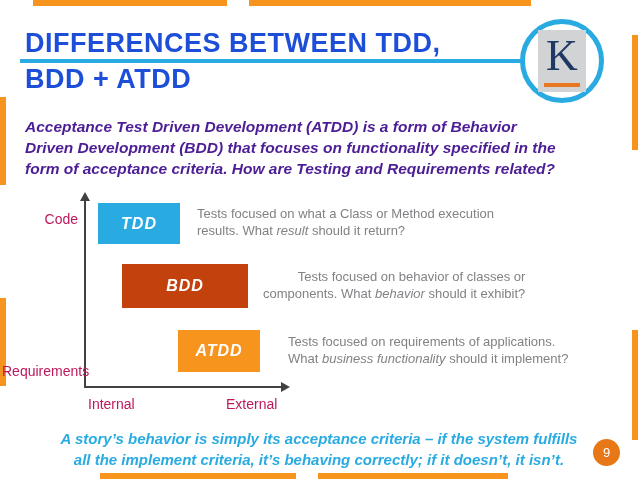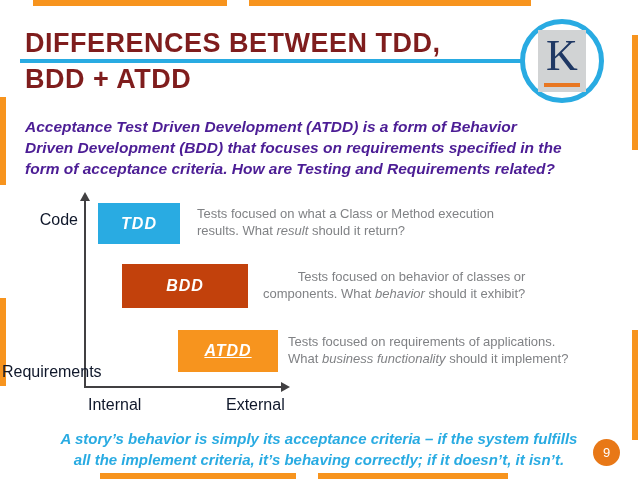--- a/index.html
+++ b/index.html
@@ -10,21 +10,21 @@
     position:relative; width:638px; height:479px;
     background:#ffffff; overflow:hidden;
   }
 
   
   .dash { position:absolute; background:#F7941E; }
   .dash.h { height:6px; }
   .dash.v { width:6px; }
 
   
-  .title-line { position:absolute; left:25px; color:#7f1d1d; font-size:27px;
+  .title-line { position:absolute; left:25px; color:#1d4ed8; font-size:27px;
     font-weight:bold; letter-spacing:0.5px; white-space:nowrap; }
   #title1 { top:28px; }
   #title2 { top:64px; }
   .title-rule { position:absolute; left:20px; top:59px; width:502px; height:4px; background:#29ABE2; }
 
   
   .logo-circle { position:absolute; left:520px; top:19px; width:84px; height:84px;
     border:5px solid #29ABE2; border-radius:50%; background:#fff;
     display:flex; align-items:center; justify-content:center; }
   .logo-rect { width:48px; height:62px; background:#D1D3D4;
@@ -41,31 +41,31 @@
   
   .axis { position:absolute; background:#414042; }
   .y-axis { left:84px; top:199px; width:2px; height:189px; }
   .x-axis { left:84px; top:386px; width:200px; height:2px; }
   .arrow-up { position:absolute; left:80px; top:192px; width:0; height:0;
     border-left:5px solid transparent; border-right:5px solid transparent;
     border-bottom:9px solid #414042; }
   .arrow-right { position:absolute; left:281px; top:382px; width:0; height:0;
     border-top:5px solid transparent; border-bottom:5px solid transparent;
     border-left:9px solid #414042; }
-  .axis-label { position:absolute; color:#0f172a; font-size:16px; white-space:nowrap; }
+  .axis-label { position:absolute; color:#be185d; font-size:14px; white-space:nowrap; }
   #lbl-code { left:38px; top:211px; width:40px; text-align:right; }
   #lbl-req  { left:2px;  top:363px; width:80px; text-align:right; }
   #lbl-int  { left:88px; top:396px; }
   #lbl-ext  { left:226px; top:396px; }
 
   .box { position:absolute; display:flex; align-items:center; justify-content:center;
     color:#ffffff; font-size:16px; font-weight:bold; font-style:italic; letter-spacing:1px; }
   #box-tdd  { left:98px;  top:203px; width:82px;  height:41px; background:#29ABE2; }
   #box-bdd  { left:122px; top:264px; width:126px; height:44px; background:#c2410c; }
-  #box-atdd { left:178px; top:330px; width:100px;  height:42px; background:#F7941E;text-decoration:underline; }
+  #box-atdd { left:178px; top:330px; width:82px;  height:42px; background:#F7941E; }
 
   .desc { position:absolute; color:#808285; font-size:13px; line-height:17px; }
   .desc div { white-space:nowrap; }
   #desc-tdd  { left:197px; top:205px; }
   #desc-bdd  { left:263px; top:268px;text-align:right; }
   #desc-atdd { left:288px; top:333px; }
 
   
   .takeaway { position:absolute; left:14px; top:428px; width:610px; text-align:center;
     color:#29ABE2; font-size:15px; font-weight:bold; font-style:italic; line-height:21px; }
@@ -96,21 +96,21 @@
 
   <div class="logo-circle">
     <div class="logo-rect">
       <div class="logo-k">K</div>
       <div class="logo-bar"></div>
     </div>
   </div>
 
   <div class="intro">
     <div>Acceptance Test Driven Development (ATDD) is a form of Behavior</div>
-    <div>Driven Development (BDD) that focuses on requirements specified in the</div>
+    <div>Driven Development (BDD) that focuses on functionality specified in the</div>
     <div>form of acceptance criteria. How are Testing and Requirements related?</div>
   </div>
 
   <div class="axis y-axis"></div>
   <div class="arrow-up"></div>
   <div class="axis x-axis"></div>
   <div class="arrow-right"></div>
 
   <div id="lbl-code" class="axis-label">Code</div>
   <div id="lbl-req" class="axis-label">Requirements</div>

